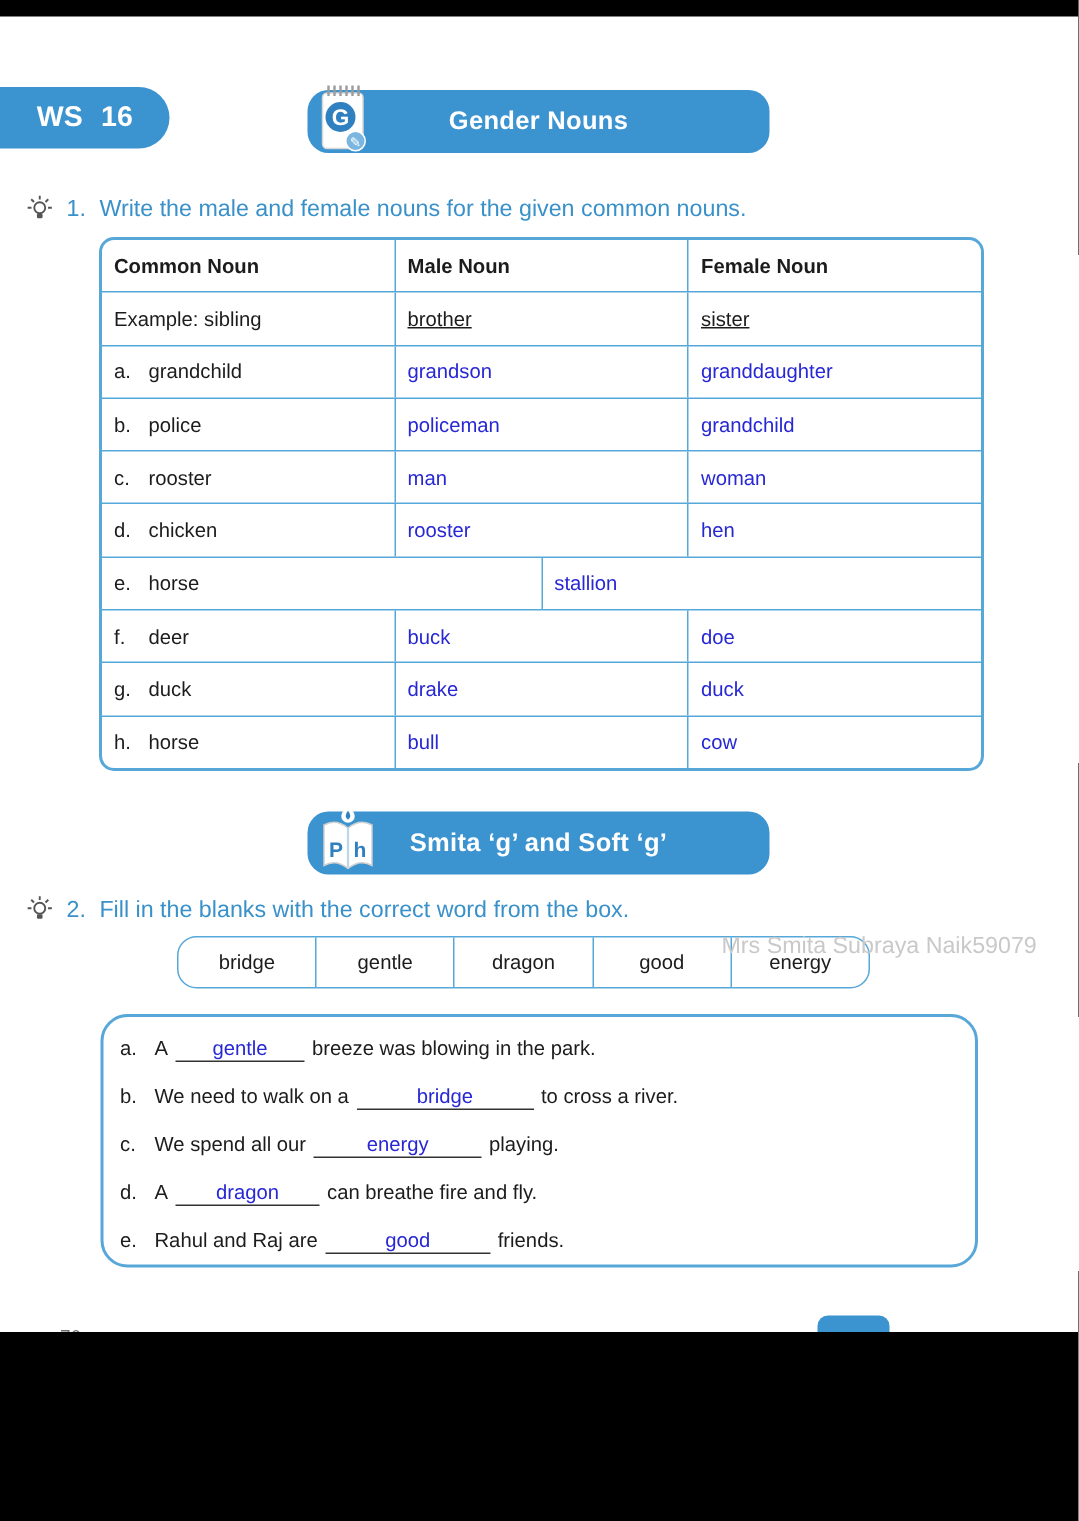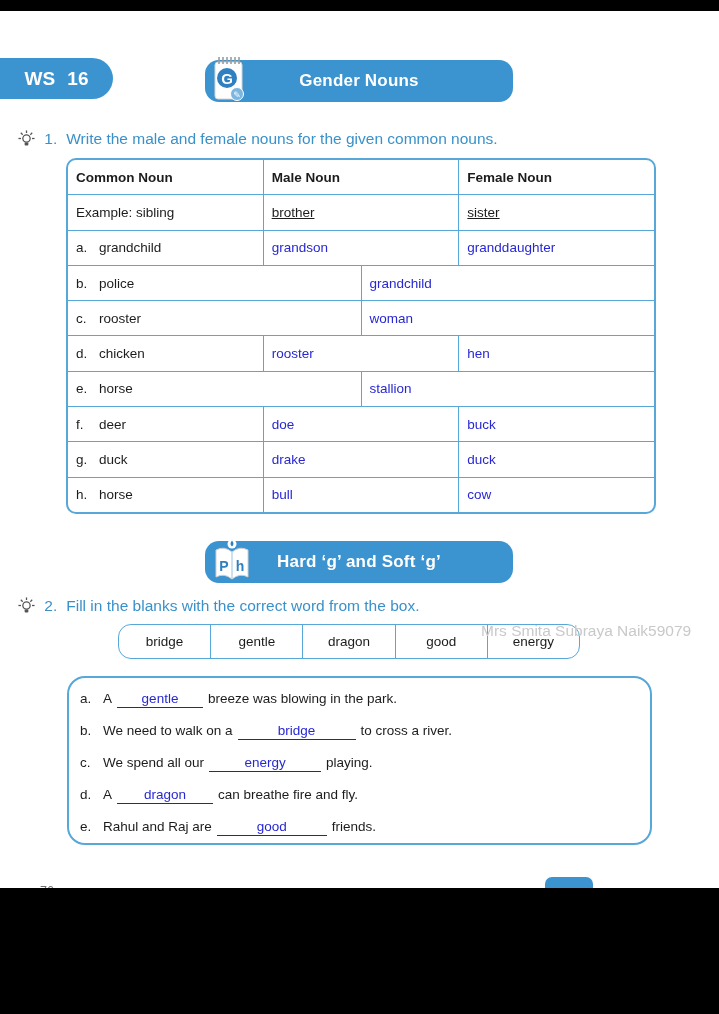--- a/index.html
+++ b/index.html
@@ -171,27 +171,29 @@
           <span>grandchild</span>
         </div>
       <div class="tcell blue">grandson</div>
       <div class="tcell blue">granddaughter</div>
     </div>
     <div class="trow">
       <div class="tcell">
           <span class="letter">b.</span>
           <span>police</span>
         </div>
+      <div class="tcell blue">policeman</div>
       <div class="tcell blue">grandchild</div>
     </div>
     <div class="trow">
       <div class="tcell">
           <span class="letter">c.</span>
           <span>rooster</span>
         </div>
+      <div class="tcell blue">man</div>
       <div class="tcell blue">woman</div>
     </div>
     <div class="trow">
       <div class="tcell">
           <span class="letter">d.</span>
           <span>chicken</span>
         </div>
       <div class="tcell blue">rooster</div>
       <div class="tcell blue">hen</div>
     </div>
@@ -200,22 +202,22 @@
           <span class="letter">e.</span>
           <span>horse</span>
         </div>
       <div class="tcell blue">stallion</div>
     </div>
     <div class="trow">
       <div class="tcell">
           <span class="letter">f.</span>
           <span>deer</span>
         </div>
+      <div class="tcell blue">buck</div>
       <div class="tcell blue">doe</div>
-      <div class="tcell blue">buck</div>
     </div>
     <div class="trow">
       <div class="tcell">
           <span class="letter">g.</span>
           <span>duck</span>
         </div>
       <div class="tcell blue">drake</div>
       <div class="tcell blue">duck</div>
     </div>
     <div class="trow">
@@ -232,21 +234,21 @@
     <span class="bicon">
       <svg width="40" height="52" viewBox="0 0 40 50">
         <circle cx="20" cy="7" r="4.5" fill="#ffffff"></circle>
         <path d="M20 3.5 q3 3.5 0 6 q-3 -2.5 0 -6" fill="#2f80c0"></path>
         <path d="M4 13 Q12 8.5 20 15 Q28 8.5 36 13 L36 40 Q28 35.5 20 42 Q12 35.5 4 40 Z" fill="#ffffff" stroke="#d0d0d0"></path>
         <line x1="20" y1="15" x2="20" y2="42" stroke="#bcd6ea" stroke-width="1.5"></line>
         <text x="12" y="34" font-size="14" font-weight="bold" fill="#2f80c0" text-anchor="middle" font-family="Liberation Sans, sans-serif">P</text>
         <text x="28" y="34" font-size="14" font-weight="bold" fill="#2f80c0" text-anchor="middle" font-family="Liberation Sans, sans-serif">h</text>
       </svg>
     </span>
-    <span class="title">Hard ‘g’ and Soft ‘g’</span>
+    <span class="title">Smita ‘g’ and Soft ‘g’</span>
   </div>
 
   <div class="prompt-line q2-line">
     <span class="bulb">
       <svg width="17" height="17" viewBox="0 0 20 20">
         <g stroke="#555555" stroke-width="1.5" fill="none">
           <line x1="10" y1="0.5" x2="10" y2="3.5"></line>
           <line x1="3.3" y1="3.3" x2="5.5" y2="5.5"></line>
           <line x1="16.7" y1="3.3" x2="14.5" y2="5.5"></line>
           <line x1="0.5" y1="10" x2="3.5" y2="10"></line>

